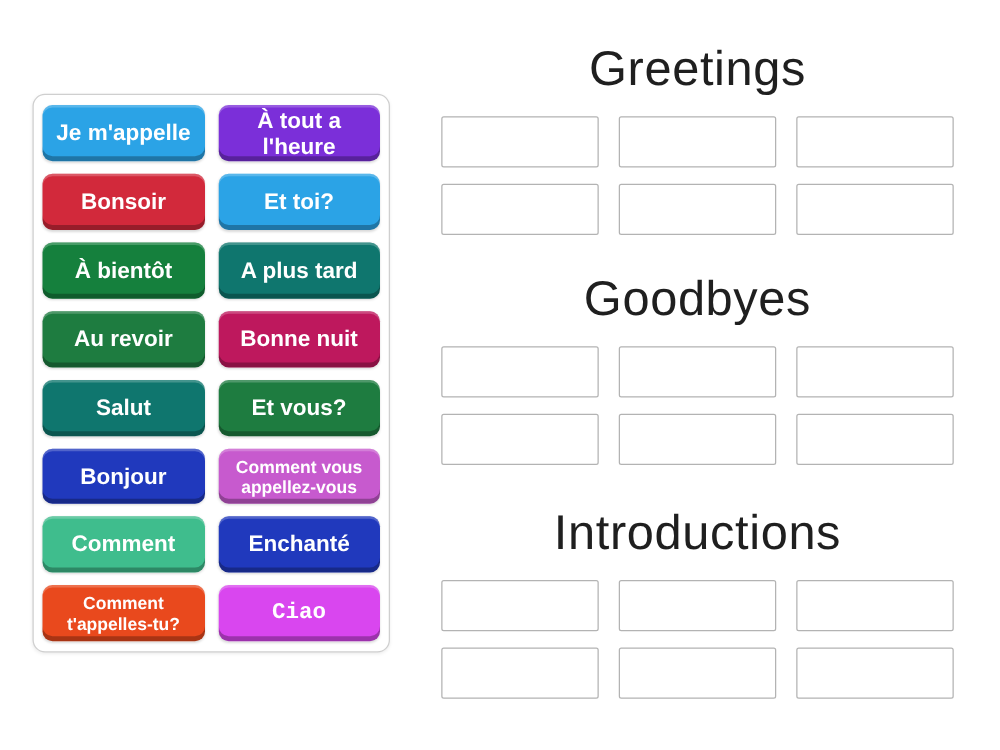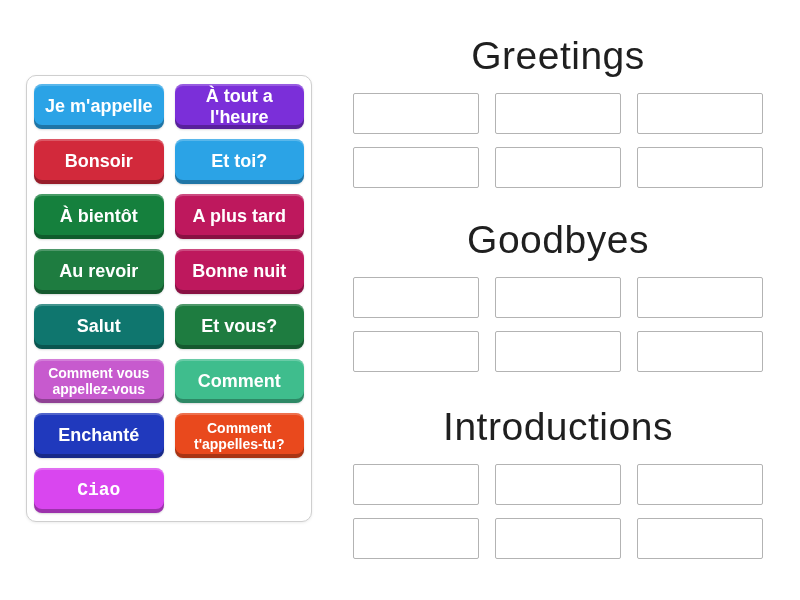--- a/index.html
+++ b/index.html
@@ -51,25 +51,26 @@
 </head>
 <body>
 
 <div class="stage">
   <div class="tray" id="tray">
       <div class="tile" style="background: rgb(43, 163, 230);">Je m'appelle</div>
       <div class="tile" style="background: rgb(123, 47, 217);">À tout a l'heure</div>
       <div class="tile" style="background: rgb(210, 41, 59);">Bonsoir</div>
       <div class="tile" style="background: rgb(43, 163, 230);">Et toi?</div>
       <div class="tile" style="background: #15803d;">À bientôt</div>
-      <div class="tile" style="background: #be185d;">A plus tard</div>
+      <div class="tile" style="background: #0f766e;">A plus tard</div>
       <div class="tile" style="background: rgb(30, 124, 64);">Au revoir</div>
       <div class="tile" style="background: #be185d;">Bonne nuit</div>
       <div class="tile" style="background: #0f766e;">Salut</div>
       <div class="tile" style="background: rgb(30, 124, 64);">Et vous?</div>
+      <div class="tile" style="background: rgb(32, 57, 189);">Bonjour</div>
       <div class="tile small" style="background: rgb(199, 90, 206);">Comment vous appellez-vous</div>
       <div class="tile" style="background: rgb(63, 189, 141);">Comment</div>
       <div class="tile" style="background: rgb(32, 57, 189);">Enchanté</div>
       <div class="tile small" style="background: rgb(233, 73, 29);">Comment t'appelles-tu?</div>
       <div class="tile" style="background: #d946ef; font-family: Liberation Mono, monospace;">Ciao</div>
     </div>
   <div id="groups-root">
       <div class="group" style="top: 38px;">
         <div class="group-title">Greetings</div>
         <div class="slot-grid">

